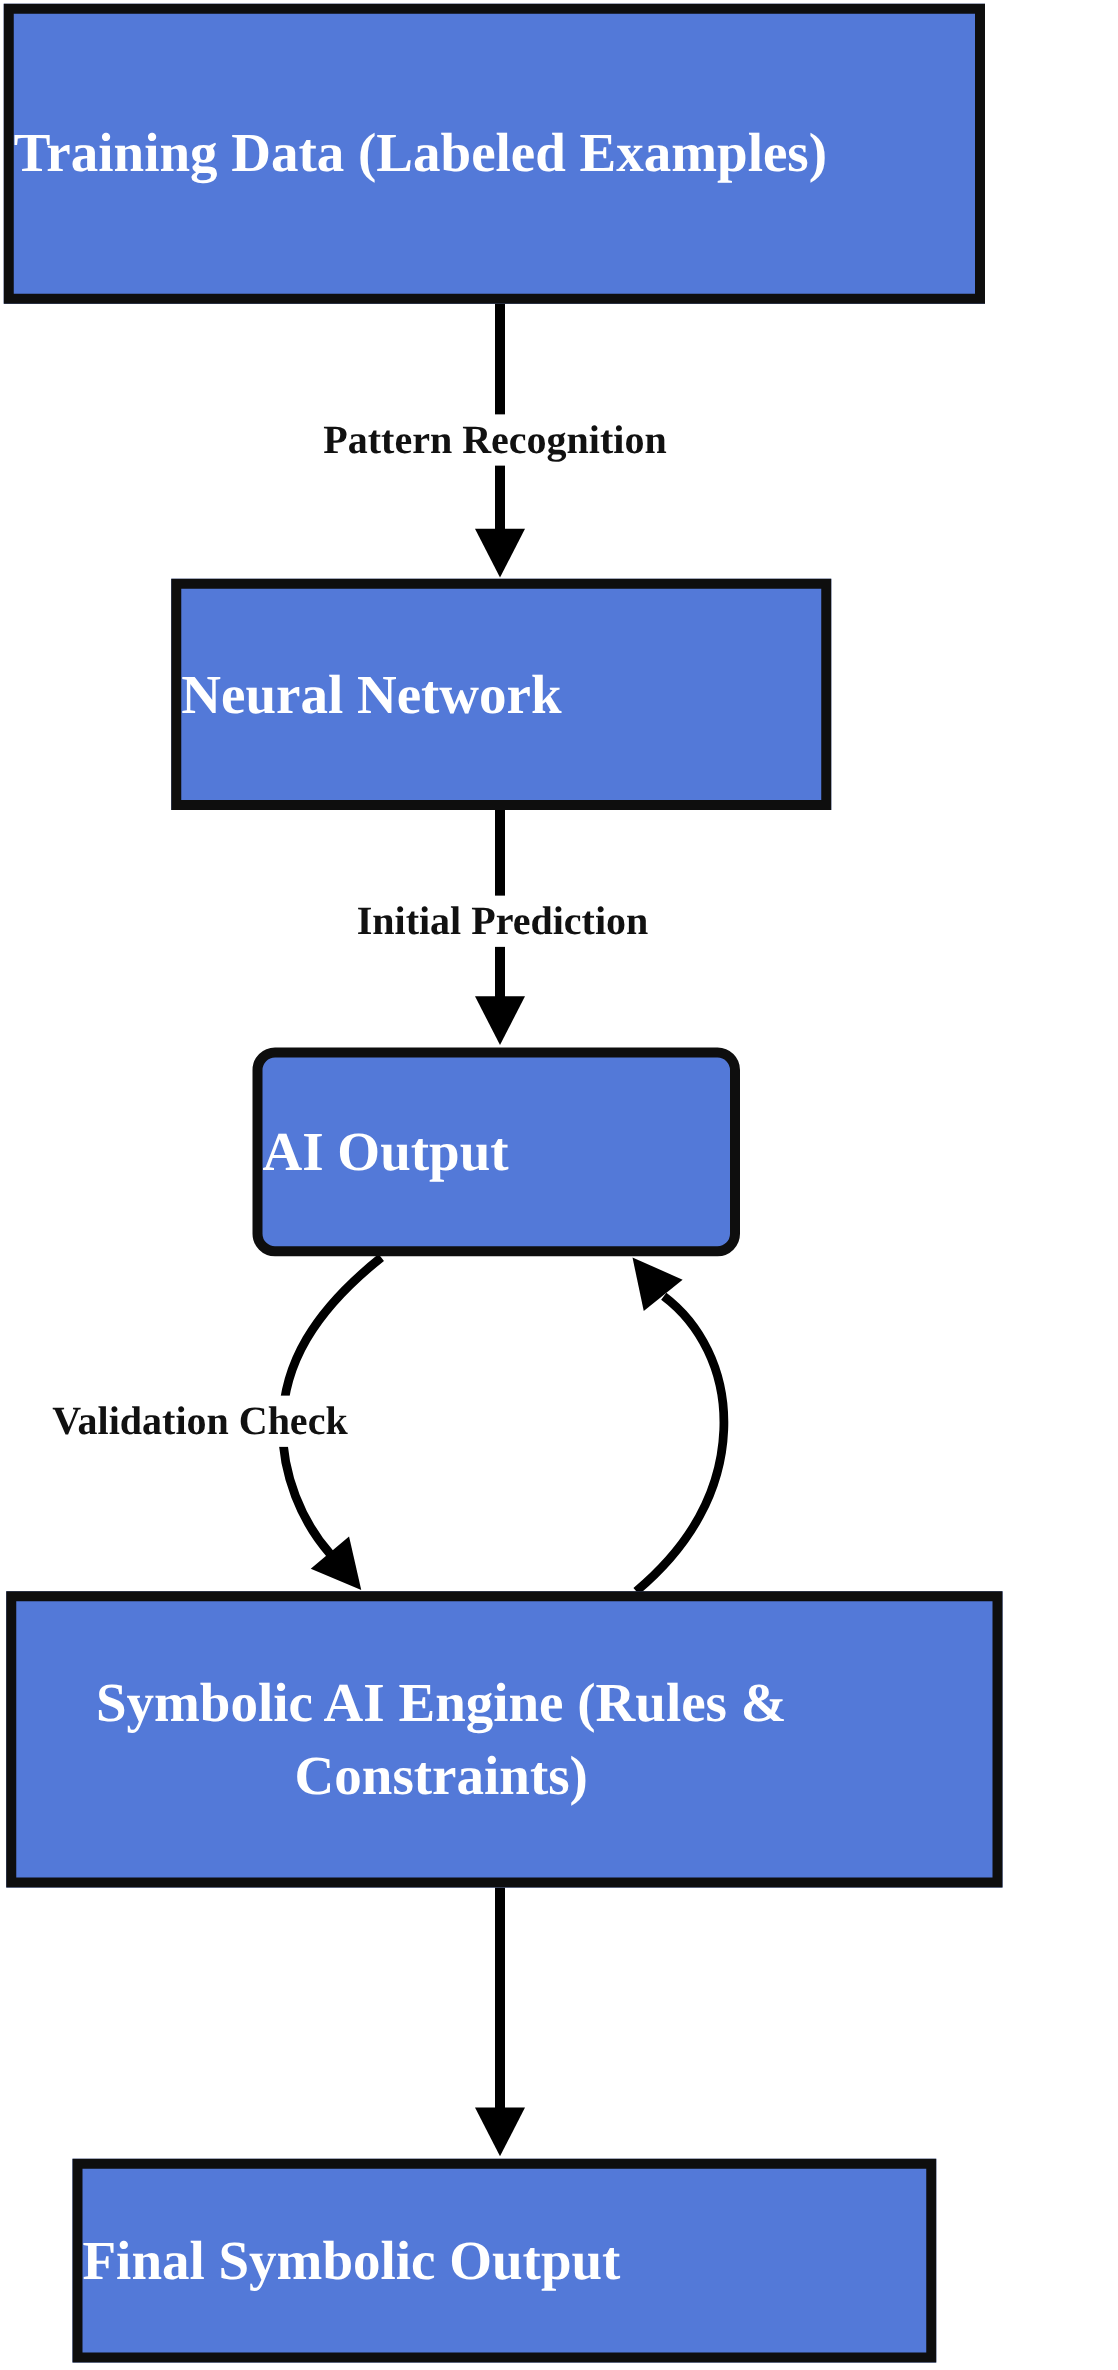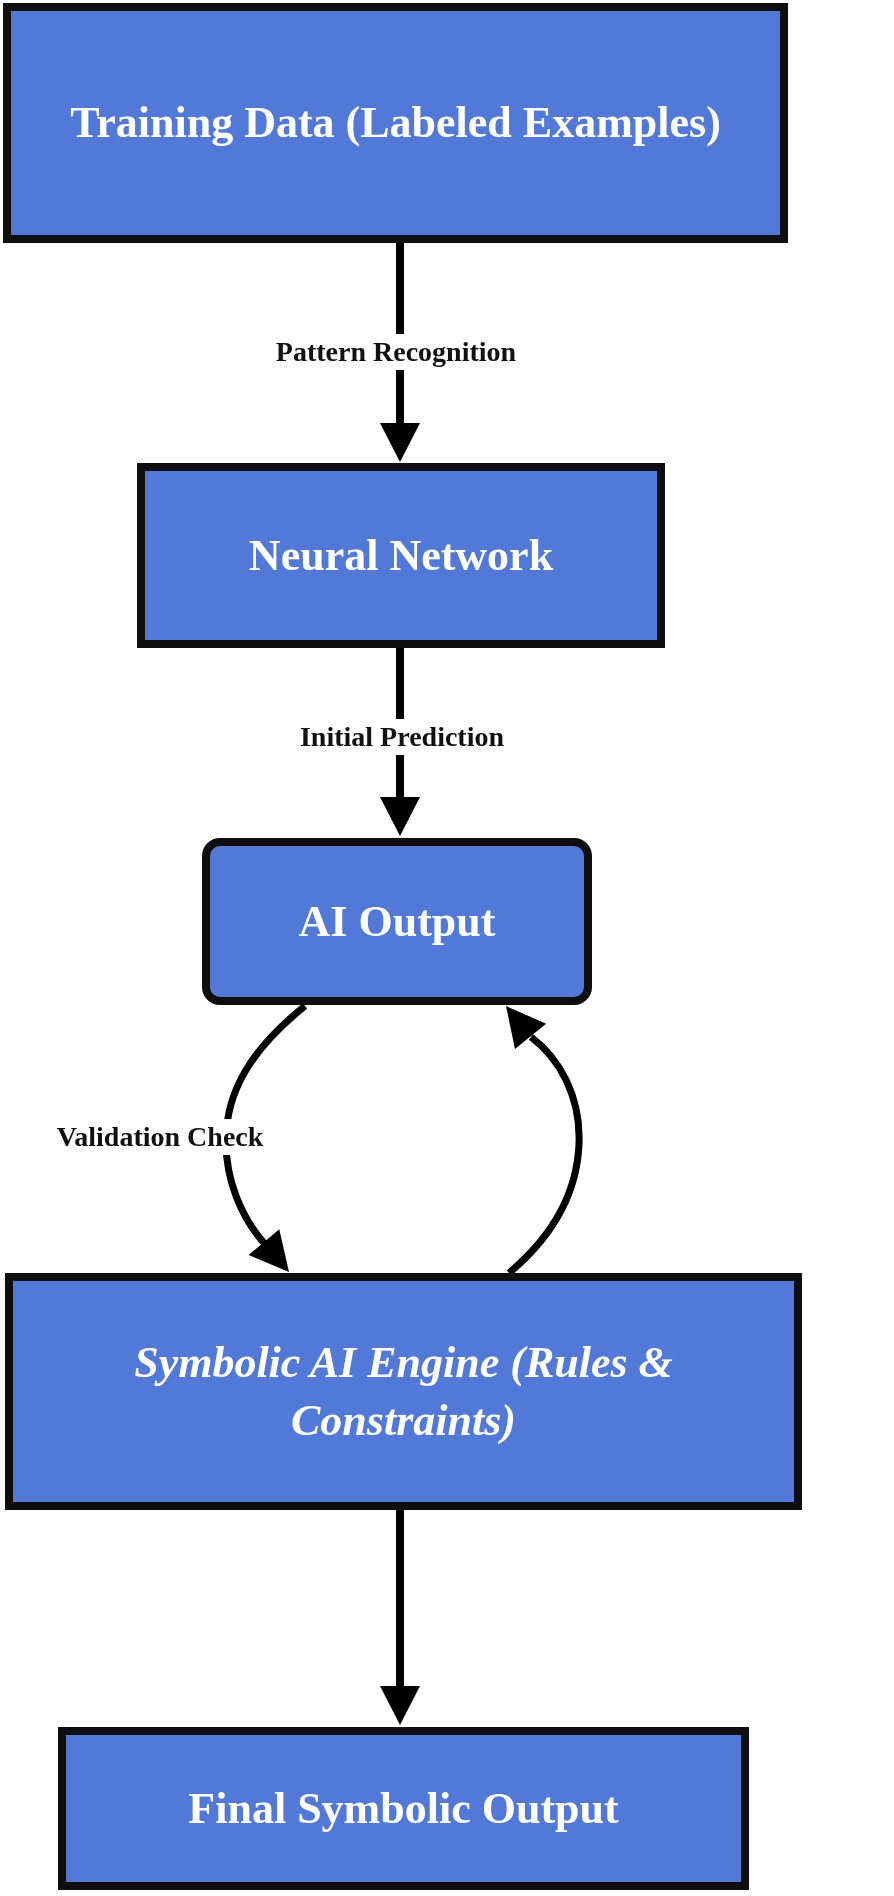--- a/index.html
+++ b/index.html
@@ -18,45 +18,45 @@
     overflow:hidden;
     font-family:"Liberation Serif","DejaVu Serif",serif;
   }
   #edges{position:absolute;left:0;top:0;z-index:1;}
   .node{
     position:absolute;
     box-sizing:border-box;
     background:var(--node-fill);
     border:8px solid var(--node-border);
     color:var(--node-text);
-    display:flex;align-items:center;justify-content:center;
+    display:flex;align-items:center;justify-content:flex-start;
     text-align:center;
     font-weight:bold;
     font-size:44px;
     line-height:1.3;
     z-index:2;
   }
   .node .inner{display:block;}
   .edge-label{
     position:absolute;
     transform:translate(-50%,-50%);
     background:var(--bg);
     color:var(--label-text);
     font-weight:bold;
-    font-size:28px;
+    font-size:32px;
     white-space:nowrap;
     padding:2px 8px;
     z-index:3;
   }
   
   #node-training-data   {left:3px;   top:3px;    width:785px; height:240px;}
   #node-neural-network  {left:137px; top:463px;  width:528px; height:185px;}
   #node-ai-output       {left:202px; top:838px;  width:390px; height:167px;border-radius:18px;}
   #node-symbolic-engine {left:5px;   top:1273px; width:797px; height:237px;}
-  #node-symbolic-engine .inner{max-width:680px;font-style:italic;}
+  #node-symbolic-engine .inner{max-width:680px;}
   #node-final-output    {left:58px;  top:1727px; width:691px; height:163px;}
   
   #edge-label-0{left:396px; top:352px;}
   #edge-label-1{left:402px; top:737px;}
   #edge-label-2{left:160px; top:1137px;}
   #edge-label-3{left:632px; top:1137px;}
   #edge-label-4{left:402px; top:1625px;}
 </style>
 </head>
 <body>

